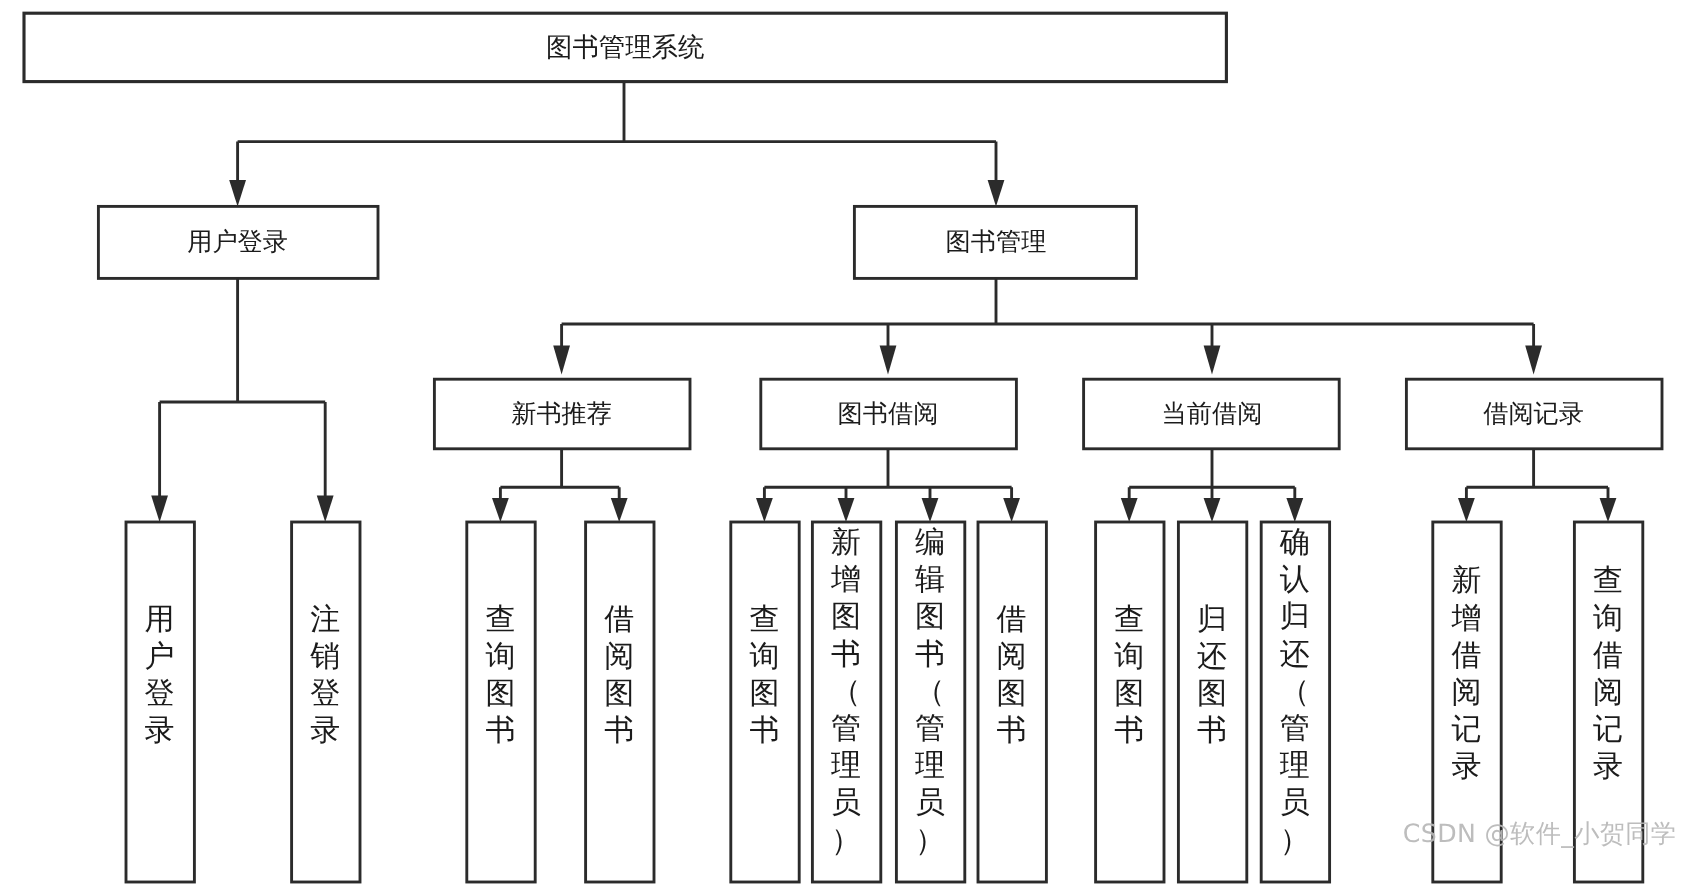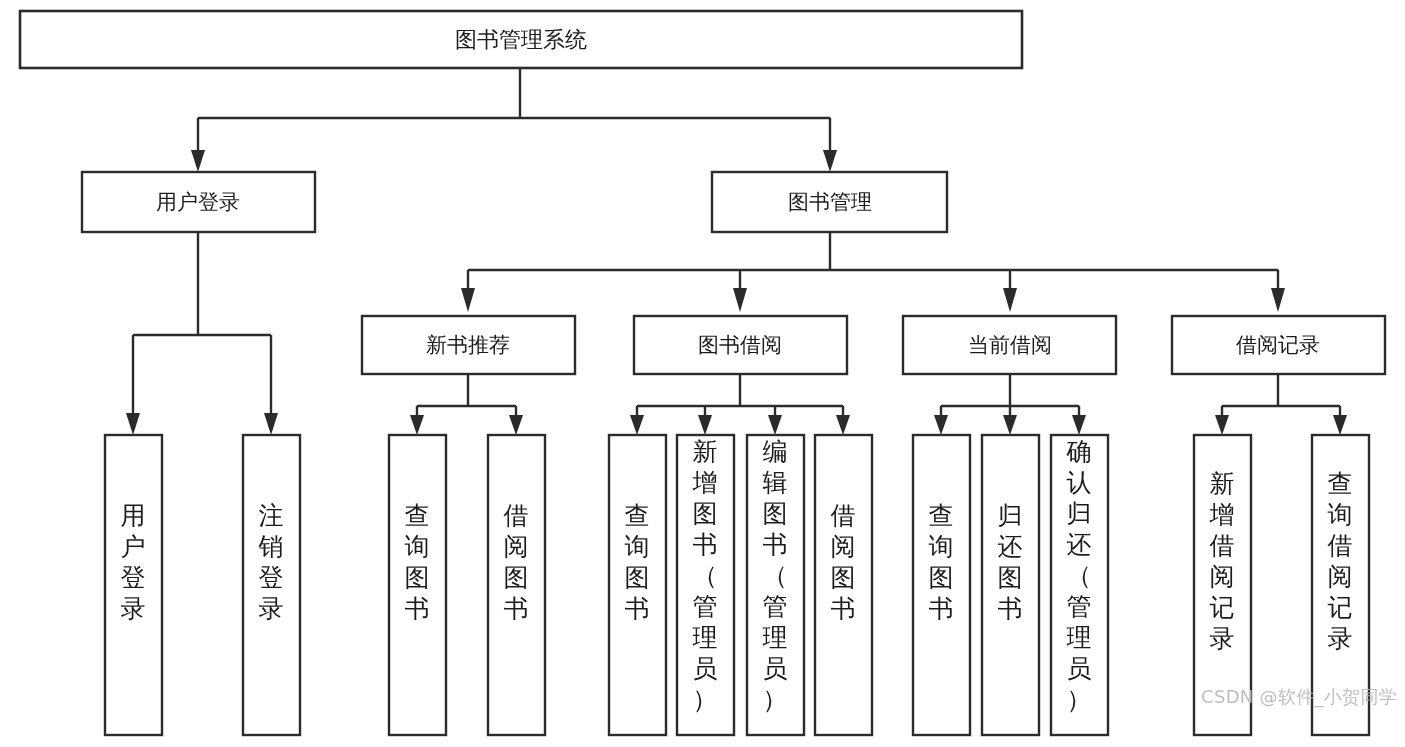--- a/index.html
+++ b/index.html
@@ -61,21 +61,21 @@
     fill: #1b1b1b;
     font-size: 25px;
     text-anchor: middle;
     white-space: pre;
   }
   .watermark {
     position: absolute;
     right: 8px;
     bottom: 6px;
     font-family: "DejaVu Sans", "Liberation Sans", sans-serif;
-    font-size: 18px;
+    font-size: 21px;
     color: #b8b8b8;
     opacity: 0.92;
     letter-spacing: 0.3px;
     user-select: none;
     pointer-events: none;
     white-space: nowrap;
   }
 </style>
 </head>
 <body>

